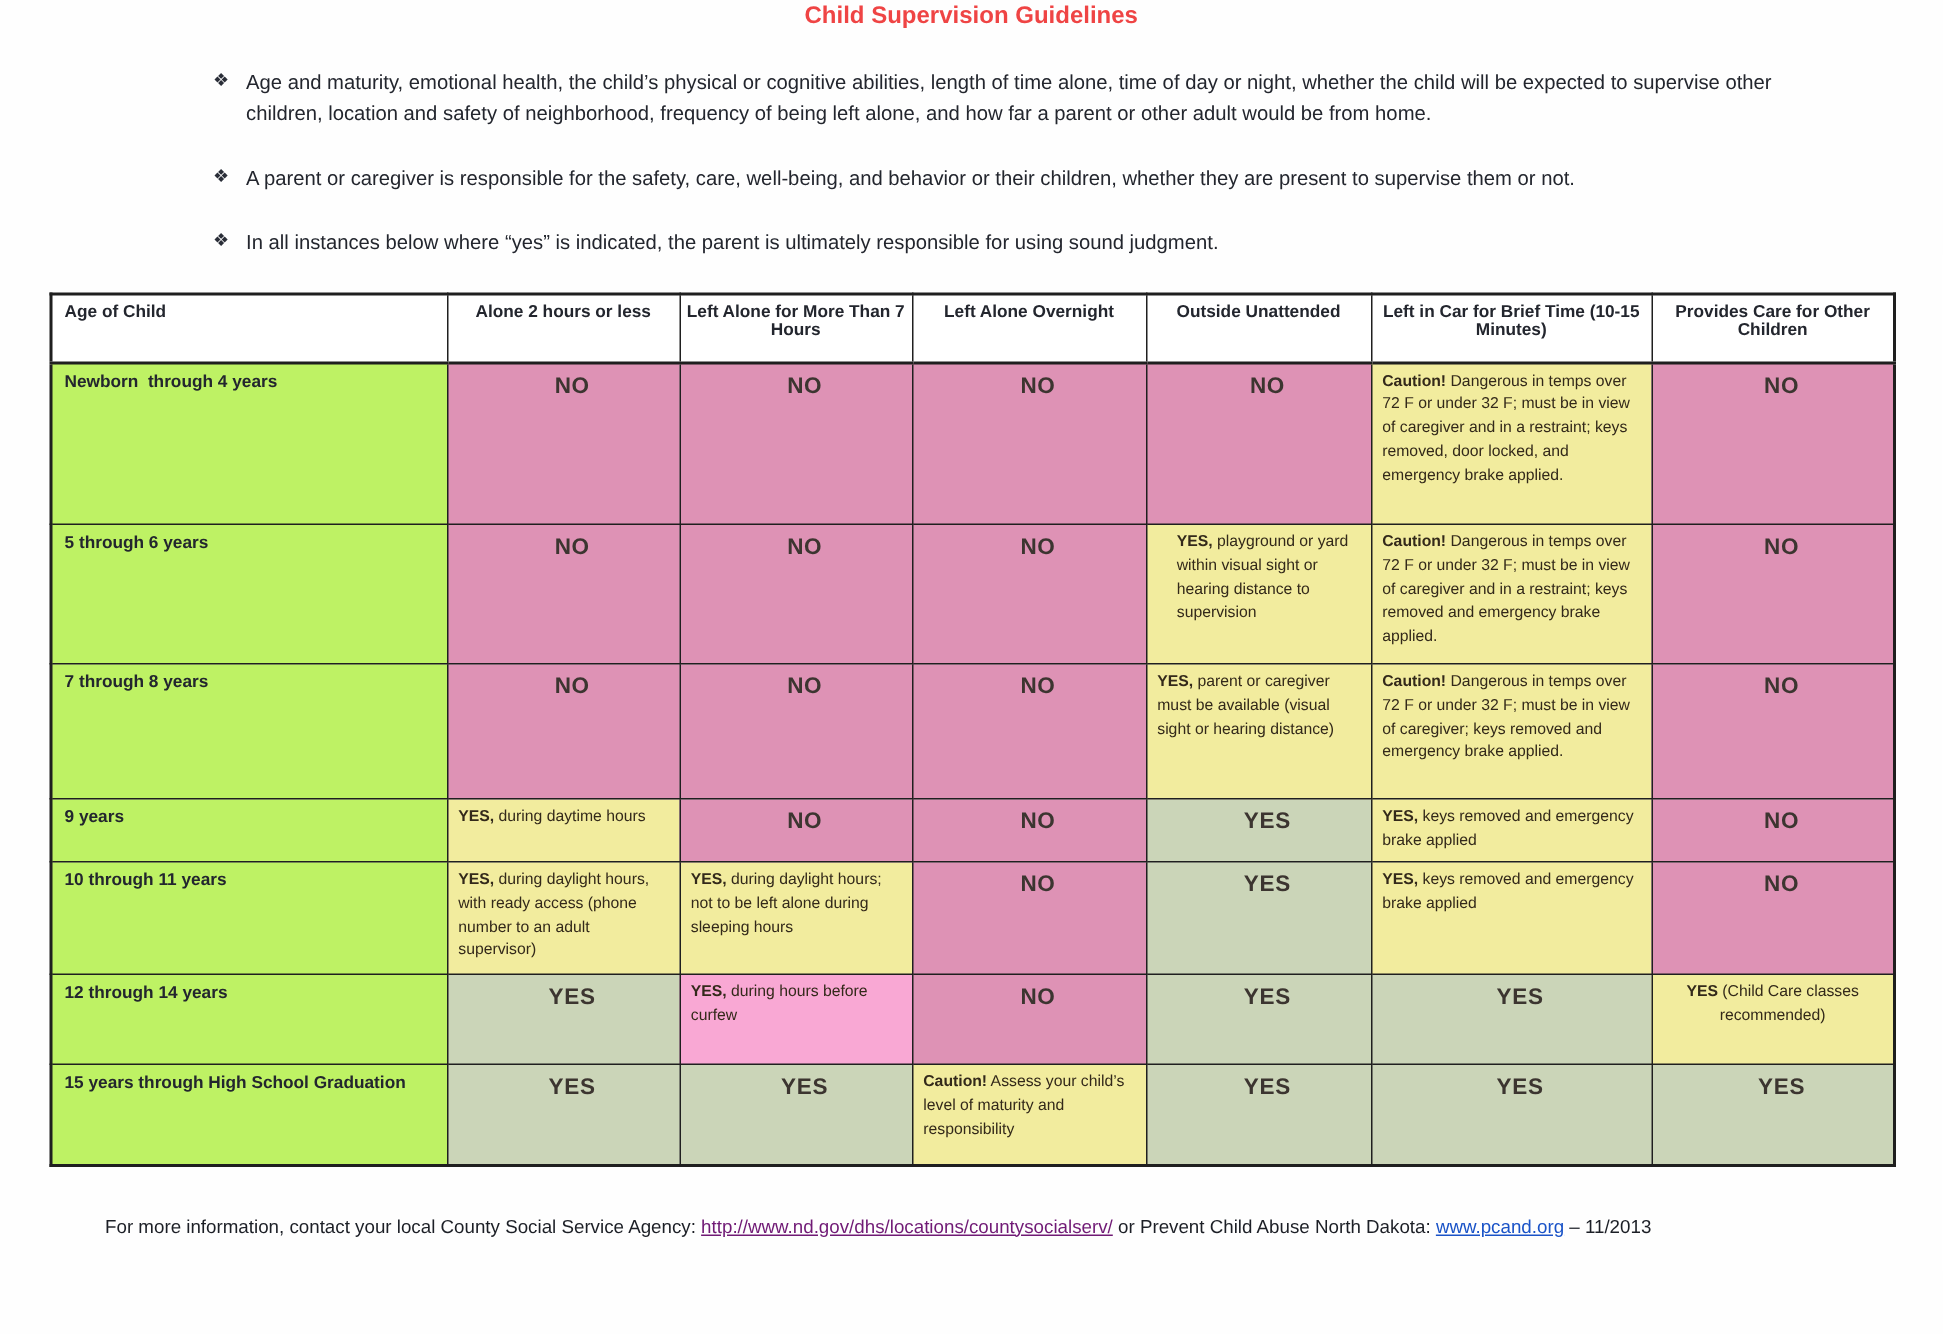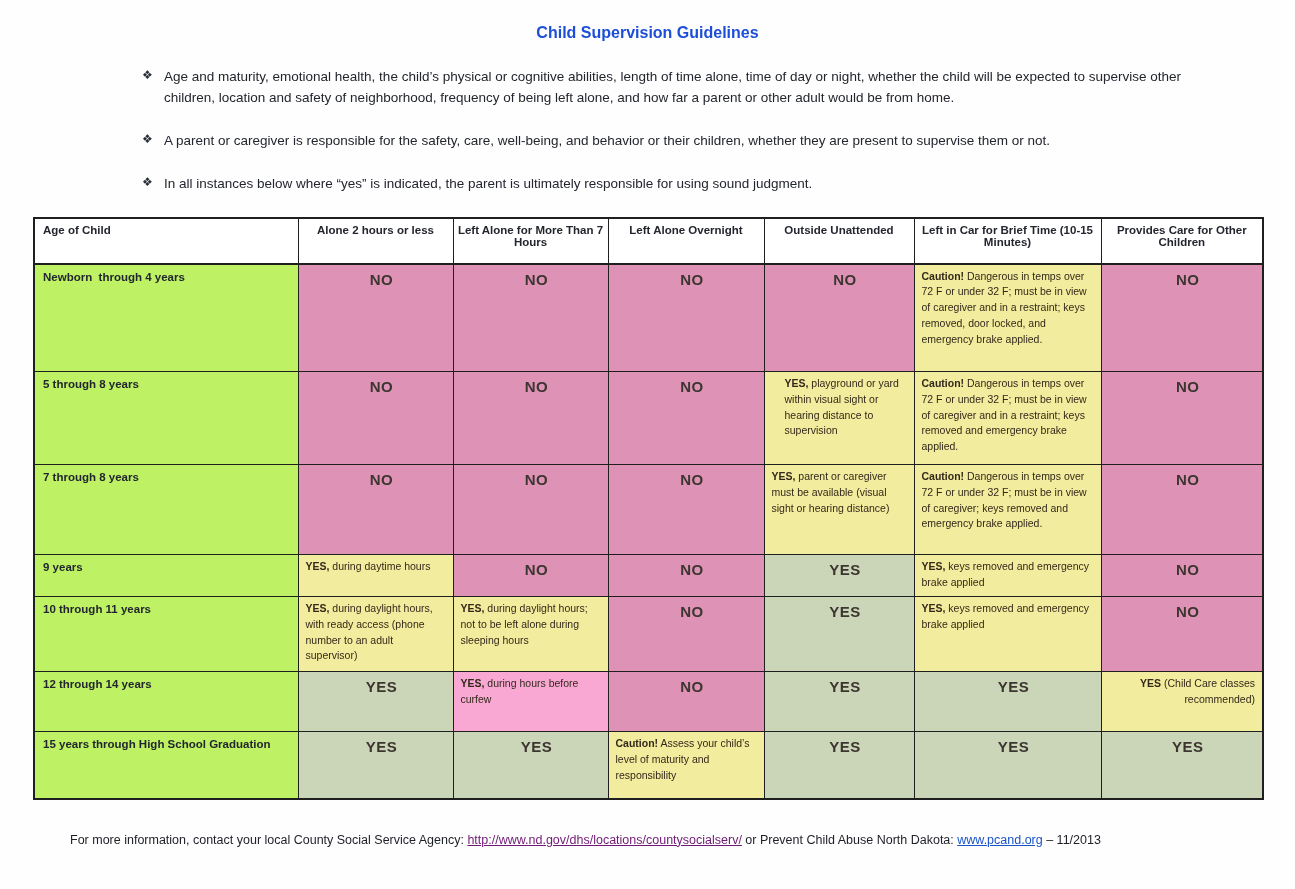--- a/index.html
+++ b/index.html
@@ -1,20 +1,20 @@
 <!DOCTYPE html>
 <html><head>
 <meta charset="utf-8">
 <style>
   * { margin:0; padding:0; box-sizing:border-box; }
   html,body { width:1295px; height:889px; background:#ffffff; overflow:hidden;
     font-family:"Liberation Sans", sans-serif; color:#1e2228; }
   .page { position:relative; width:1295px; height:889px; background:#fefefe; }
 
-  .title { padding-top:24px; text-align:center; font-size:16px; font-weight:bold; color:#1d4ed8; }
+  .title { padding-top:2px; text-align:center; font-size:16px; font-weight:bold; color:#ef4444; }
 
   .heading { margin:23px 0 0 44px; font-size:13.5px; font-weight:bold;
     text-decoration:underline; color:#23262e; letter-spacing:.2px; }
 
   .bullets { margin:25px 0 0 142px; }
   .bullet { display:flex; margin-bottom:22px; }
   .glyph { width:22px; flex:0 0 22px; font-size:12px; color:#2a2e38; padding-top:1px; }
   .btext { width:1058px; font-size:13.5px; line-height:1.55; color:#23262e; }
 
   table { border-collapse:collapse; margin:18px 0 0 33px; table-layout:fixed; }
@@ -22,21 +22,21 @@
   table { border:2px solid #1f1f1f; }
   thead th { height:46px; font-size:11.5px; font-weight:bold; text-align:center;
     padding:5px 4px; color:#23262e; border-bottom:2px solid #1f1f1f; background:#fff; }
   thead th.first { text-align:left; padding-left:8px; }
   th.age { background:#bef264; font-size:11.5px; font-weight:bold; text-align:left;
     padding:6px 8px; color:#23262e; white-space:pre-wrap; }
   td.big { text-align:center; padding-top:6px; font-size:15px; font-weight:600;
     color:#3c3530; letter-spacing:.5px; }
   td.note { font-size:10.5px; line-height:1.5; padding:4px 7px; color:#33291a; }
   td.note-center { font-size:10.5px; line-height:1.5; padding:4px 7px;
-    color:#33291a; text-align:right; }
+    color:#33291a; text-align:center; }
   td b, td.note b, td.note-center b { font-weight:bold; }
 
   
   #tbody tr:nth-child(1) > * { height:108px; }
   #tbody tr:nth-child(2) > * { height:93px; }
   #tbody tr:nth-child(3) > * { height:90px; }
   #tbody tr:nth-child(4) > * { height:42px; }
   #tbody tr:nth-child(5) > * { height:75px; }
   #tbody tr:nth-child(6) > * { height:60px; }
   #tbody tr:nth-child(7) > * { height:67px; }
@@ -89,21 +89,21 @@
         <tr>
           <th class="age">Newborn  through 4 years</th>
           <td class="big" style="background: rgb(222, 146, 181);">NO</td>
           <td class="big" style="background: rgb(222, 146, 181);">NO</td>
           <td class="big" style="background: rgb(222, 146, 181);">NO</td>
           <td class="big" style="background: rgb(222, 146, 181);">NO</td>
           <td class="note" style="background: rgb(242, 236, 158);"><b>Caution!</b> Dangerous in temps over 72 F or under 32 F; must be in view of caregiver and in a restraint; keys removed, door locked, and emergency brake applied.</td>
           <td class="big" style="background: rgb(222, 146, 181);">NO</td>
         </tr>
         <tr>
-          <th class="age">5 through 8 years</th>
+          <th class="age">5 through 6 years</th>
           <td class="big" style="background: rgb(222, 146, 181);">NO</td>
           <td class="big" style="background: rgb(222, 146, 181);">NO</td>
           <td class="big" style="background: rgb(222, 146, 181);">NO</td>
           <td class="note" style="background: rgb(242, 236, 158); padding-left: 20px;"><b>YES,</b> playground or yard within visual sight or hearing distance to supervision</td>
           <td class="note" style="background: rgb(242, 236, 158);"><b>Caution!</b> Dangerous in temps over 72 F or under 32 F; must be in view of caregiver and in a restraint; keys removed and emergency brake applied.</td>
           <td class="big" style="background: rgb(222, 146, 181);">NO</td>
         </tr>
         <tr>
           <th class="age">7 through 8 years</th>
           <td class="big" style="background: rgb(222, 146, 181);">NO</td>

